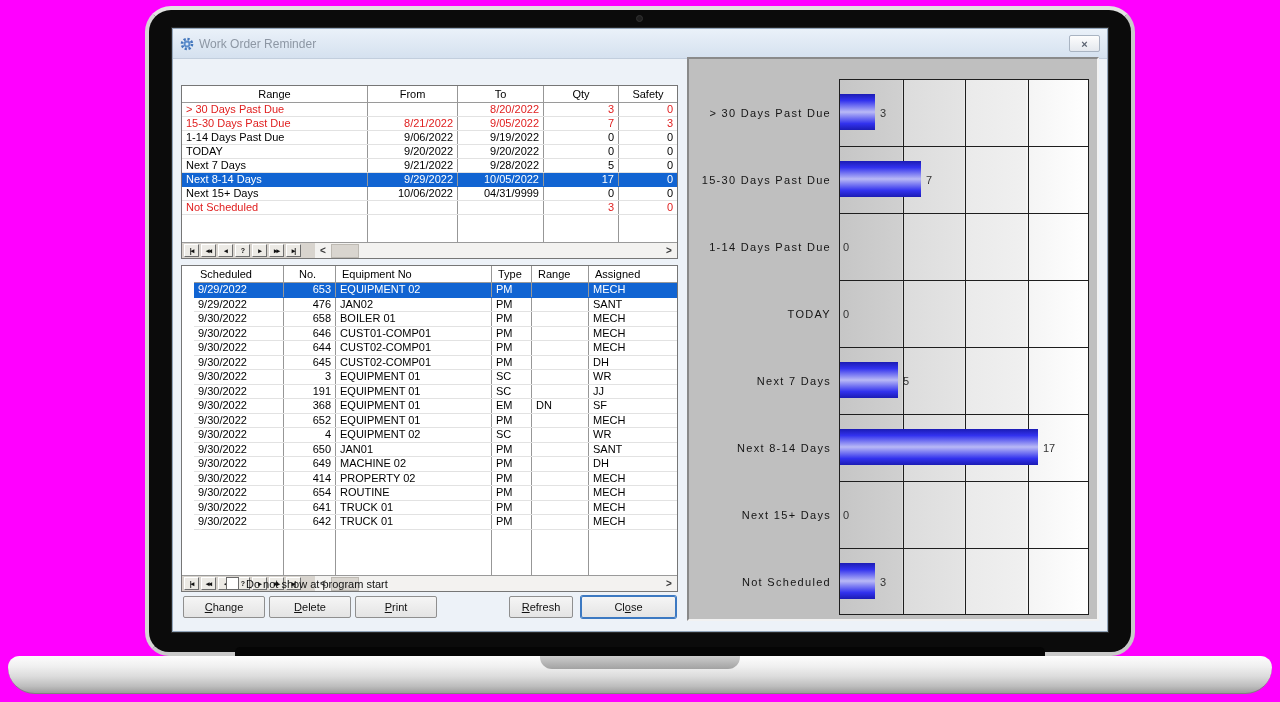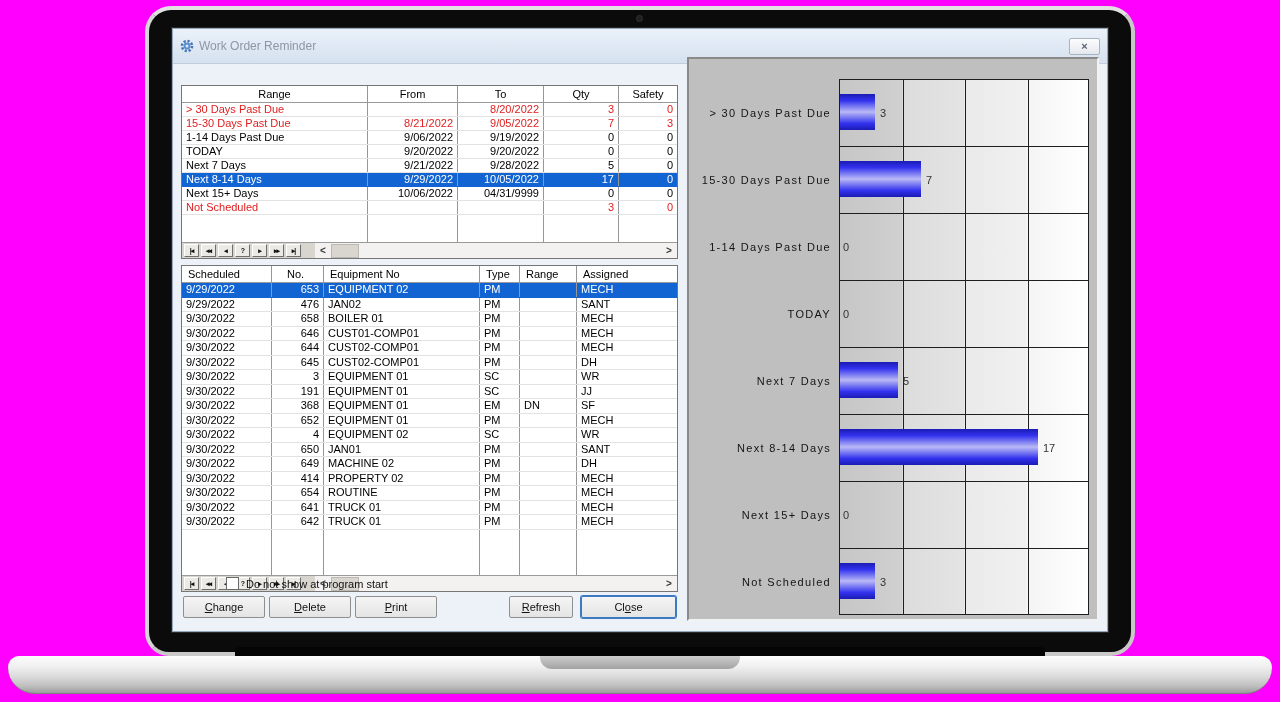--- a/index.html
+++ b/index.html
@@ -21,37 +21,37 @@
           background:linear-gradient(180deg,#fdfdfd 0%,#f0f0f0 28%,#dcdcdc 55%,#bdbdbd 82%,#9c9c9c 100%);
           border-radius:12px 12px 28px 28px; border-bottom:1px solid #7f7f7f; }
   .notch { position:absolute; left:50%; transform:translateX(-50%); top:0;
            width:200px; height:13px; border-radius:0 0 12px 12px;
            background:linear-gradient(180deg,#cdcdcd,#a2a2a2); }
 
   
   .win { position:absolute; left:172px; top:28px; width:936px; height:604px;
          background:#edf2f8; border:1px solid #93a6bb;
          box-shadow:0 0 0 1px rgba(255,255,255,.12); }
-  .titlebar { height:18px; display:flex; align-items:center; padding:17px 7px;
+  .titlebar { height:30px; display:flex; align-items:center; padding:0 7px;
               background:linear-gradient(180deg,#eaf1f9,#d5e1ef);
               border-bottom:1px solid #c2cedd; }
   .titletext { flex:1; font-size:12px; color:#8d97a4; margin-left:5px; }
   .tb-close { width:31px; height:17px; display:flex; align-items:center; justify-content:center;
               background:linear-gradient(180deg,#fdfdfd,#e4e8ee); border:1px solid #a9b4c2;
               border-radius:2px; font-size:11px; font-weight:bold; color:#5a6270; }
   .client { position:absolute; left:0; top:26px; right:0; bottom:0; }
 
   
   .tbox { position:absolute; background:#fff; border:1px solid #767676;
           display:flex; flex-direction:column; overflow:hidden; }
   #range-box { left:8px; top:30px; width:497px; height:174px; }
   #wo-box    { left:8px; top:210px; width:497px; height:327px; }
   .g-head, .g-row, .g-fill { display:grid; }
   .range-cols { grid-template-columns:186px 90px 86px 75px 1fr; }
-  .wo-cols    { grid-template-columns:90px 52px 156px 40px 57px 1fr; }
+  .wo-cols    { grid-template-columns:90px 52px 156px 40px 57px 1fr;margin-left:12px; }
   .g-head { height:17px; font-size:11px; line-height:16px; border-bottom:1px solid #9a9a9a; flex:none; }
   .g-head .cell { text-align:center; }
   .wo-cols.g-head .cell { text-align:left; padding-left:6px; }
   .wo-cols.g-head .cell.hc1 { text-align:center; padding-left:0; }
   .g-row { font-size:11px; border-bottom:1px solid #e2e2e2; flex:none; }
   #range-box .g-row { height:14px; line-height:13px; }
   #wo-box .g-row { height:14.5px; line-height:13.5px; }
   .cell { border-right:1px solid #979797; overflow:hidden; white-space:nowrap; padding:0 4px; }
   .cell:last-child { border-right:none; }
   .num { text-align:right; }

